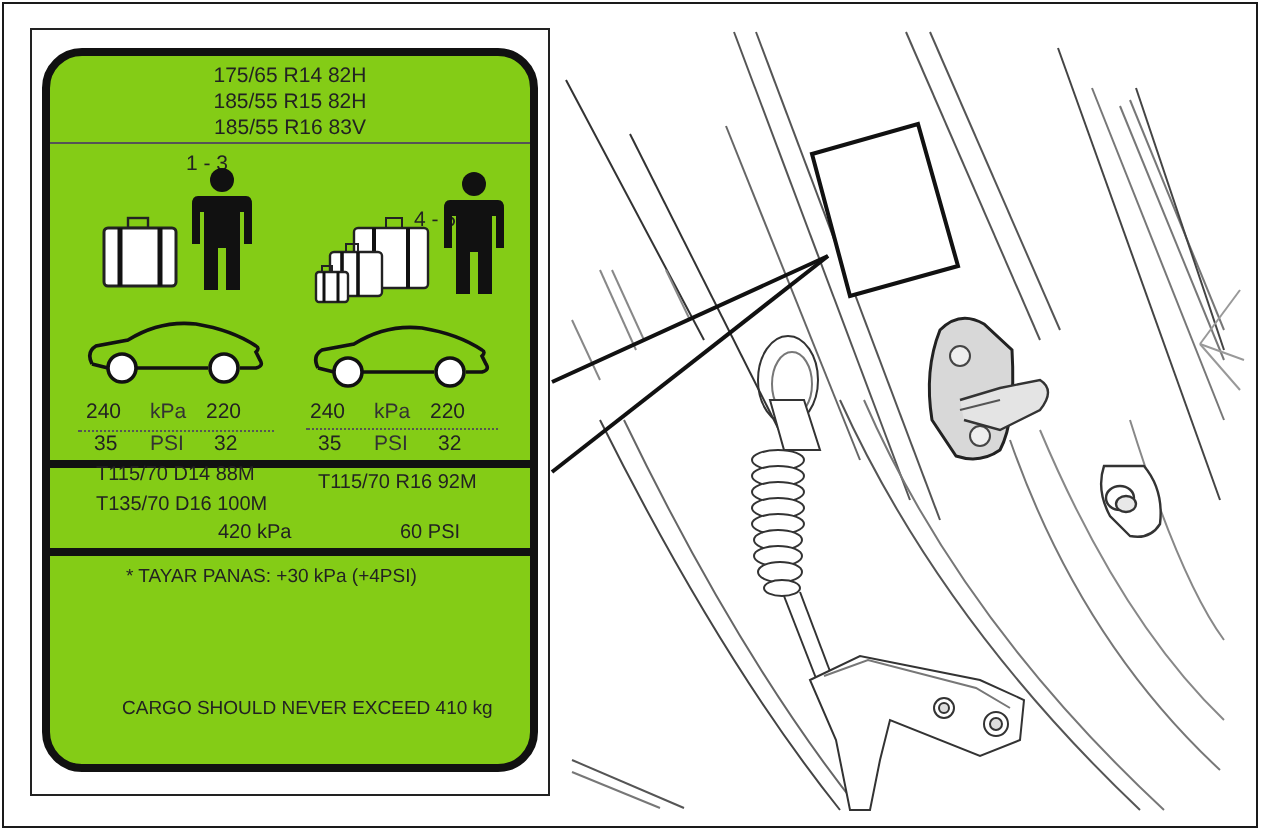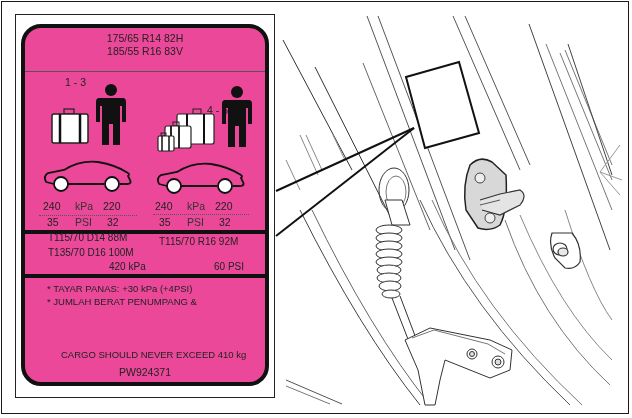--- a/index.html
+++ b/index.html
@@ -1,30 +1,30 @@
 <!DOCTYPE html>
 <html><head>
 <meta charset="utf-8">
 <style>
   html, body { margin:0; padding:0; background:#fff; }
   body { width:632px; height:418px; position:relative; overflow:hidden; font-family:"Liberation Sans", sans-serif; color:#222; }
   .frame { position:absolute; left:1px; top:1px; width:628px; height:413px; border:1px solid #1a1a1a; box-sizing:border-box; }
   .label-bg { position:absolute; left:15px; top:14px; width:260px; height:384px; border:1.5px solid #222; box-sizing:border-box; background:#fff; }
-  .label { position:absolute; left:21px; top:24px; width:248px; height:362px; border:4px solid #111; border-radius:20px; box-sizing:border-box; background:#ec4899; overflow:hidden; }
+  .label { position:absolute; left:21px; top:24px; width:248px; height:362px; border:4px solid #111; border-radius:20px; box-sizing:border-box; background:#84cc16; overflow:hidden; }
   .sec { position:absolute; left:0; right:0; }
   .sizes { top:0; height:43px; text-align:center; font-size:10.5px; line-height:13px; padding-top:4px; box-sizing:border-box; }
   .hr-thin { position:absolute; left:0; right:0; height:1px; background:#555; }
   .hr-thick { position:absolute; left:0; right:0; height:4px; background:#111; }
   .occ { font-size:10.5px; position:absolute; }
   .kpa-row, .psi-row { position:absolute; font-size:10.5px; }
   .kpa-row span, .psi-row span { position:absolute; white-space:nowrap; }
   .unit { color:#333; }
   .dotted { position:absolute; height:0; border-top:1px dotted #555; }
   .spare { font-size:10px; position:absolute; white-space:nowrap; }
-  .notes { font-size:9.5px; line-height:12.5px; position:absolute; left:22px; white-space:nowrap; }
+  .notes { font-size:9.5px; line-height:12.5px; position:absolute; left:38px; white-space:nowrap; }
   .pw { position:absolute; left:0; right:0; text-align:center; font-size:10.5px; }
   svg { position:absolute; overflow:visible; }
 </style>
 </head>
 <body>
 
 <div class="frame"></div>
 
 <svg style="left:0;top:0;" width="632" height="418" viewBox="0 0 632 418">
   <g fill="none" stroke="#333" stroke-width="1">
@@ -110,25 +110,26 @@
     <ellipse cx="563" cy="252" rx="5" ry="4" fill="#e8e8e8"></ellipse>
   </g>
 </svg>
 
 <div class="label-bg"></div>
 
 <div class="label">
 
   <div class="sec sizes">
     <div>175/65 R14 82H</div>
+    <div>185/55 R15 82H</div>
     <div>185/55 R16 83V</div>
   </div>
   <div class="hr-thin" style="top:43px;"></div>
 
-  <div class="occ" style="left:40px;top:48px;">1 - 3</div>
+  <div class="occ" style="left:68px;top:48px;">1 - 3</div>
   <svg style="left:26px;top:80px;" width="38" height="36" viewBox="0 0 38 36">
     <rect x="13" y="1" width="10" height="5" fill="none" stroke="#222" stroke-width="1.2"></rect>
     <rect x="1" y="6" width="36" height="29" rx="2" fill="#fff" stroke="#222" stroke-width="1.5"></rect>
     <line x1="9" y1="6" x2="9" y2="35" stroke="#111" stroke-width="2.5"></line>
     <line x1="29" y1="6" x2="29" y2="35" stroke="#111" stroke-width="2.5"></line>
   </svg>
   <svg style="left:70px;top:56px;" width="32" height="62" viewBox="0 0 32 62">
     <circle cx="16" cy="6" r="6" fill="#111"></circle>
     <path d="M 4 14 L 28 14 Q 31 14 31 18 L 31 38 L 27 38 L 27 22 L 25 22 L 25 61 L 18 61 L 18 40 L 14 40 L 14 61 L 7 61 L 7 22 L 5 22 L 5 38 L 1 38 L 1 18 Q 1 14 4 14 Z" fill="#111"></path>
   </svg>
@@ -187,22 +188,20 @@
     <span class="unit" style="left:162px;">PSI</span>
     <span style="left:194px;">32</span>
   </div>
 
   <div class="hr-thick" style="top:202px;"></div>
 
   <div class="spare" style="left:23px;top:204px;">T115/70 D14 88M</div>
   <div class="spare" style="left:23px;top:219px;text-align:center;">T135/70 D16 100M</div>
   <div class="spare" style="left:134px;top:208px;">T115/70 R16 92M</div>
   <div class="spare" style="left:84px;top:233px;">420 kPa</div>
-  <div class="spare" style="left:141px;top:233px;padding-left:48px;">60 PSI</div>
+  <div class="spare" style="left:127px;top:233px;padding-left:48px;">60 PSI</div>
 
   <div class="hr-thick" style="top:246px;"></div>
 
   <div class="notes" style="top:255px;">* TAYAR PANAS: +30 kPa (+4PSI)</div>
-  <div class="notes" style="top:268px;">* JUMLAH BERAT PENUMPANG &amp;</div>
   <div class="notes it" style="top:321px;left:36px;">CARGO SHOULD NEVER EXCEED 410 kg</div>
 
-  <div class="pw" style="top:338px;">PW924371</div>
 </div>
 
 </body></html>

